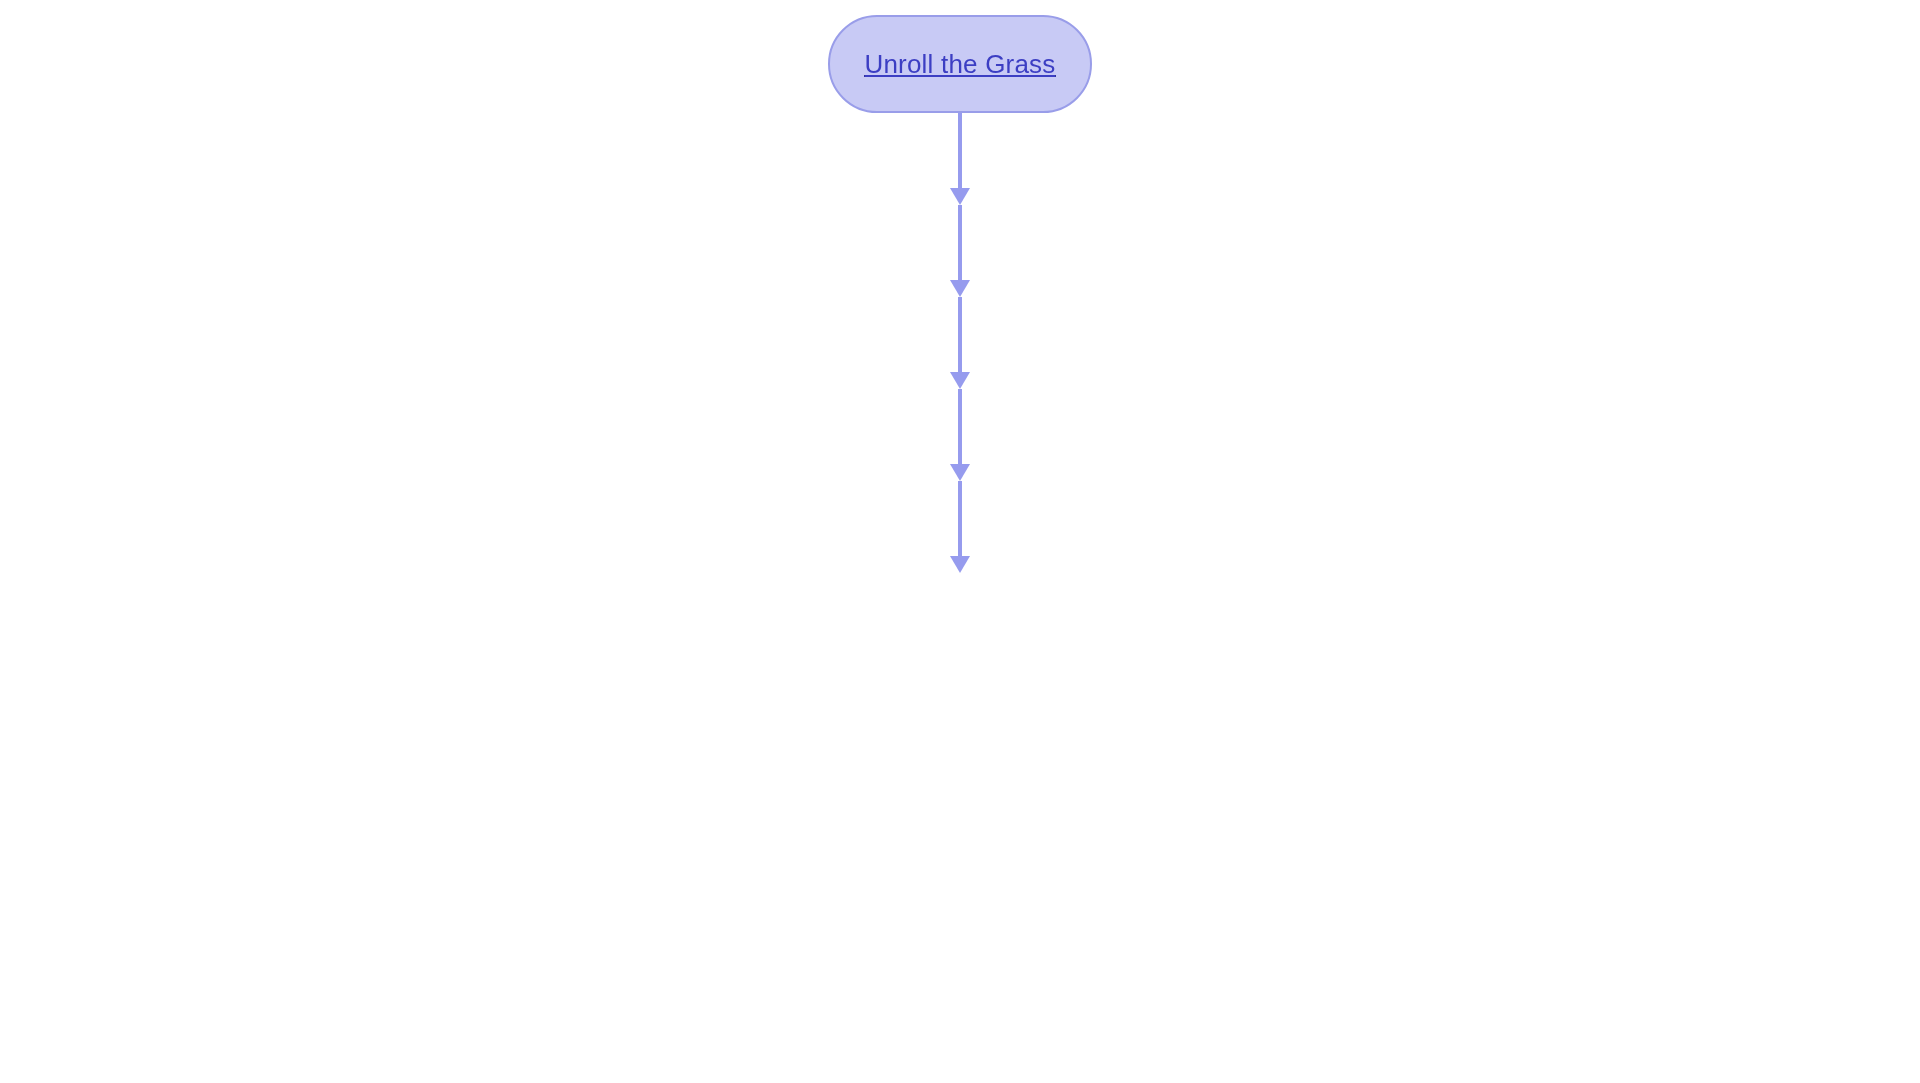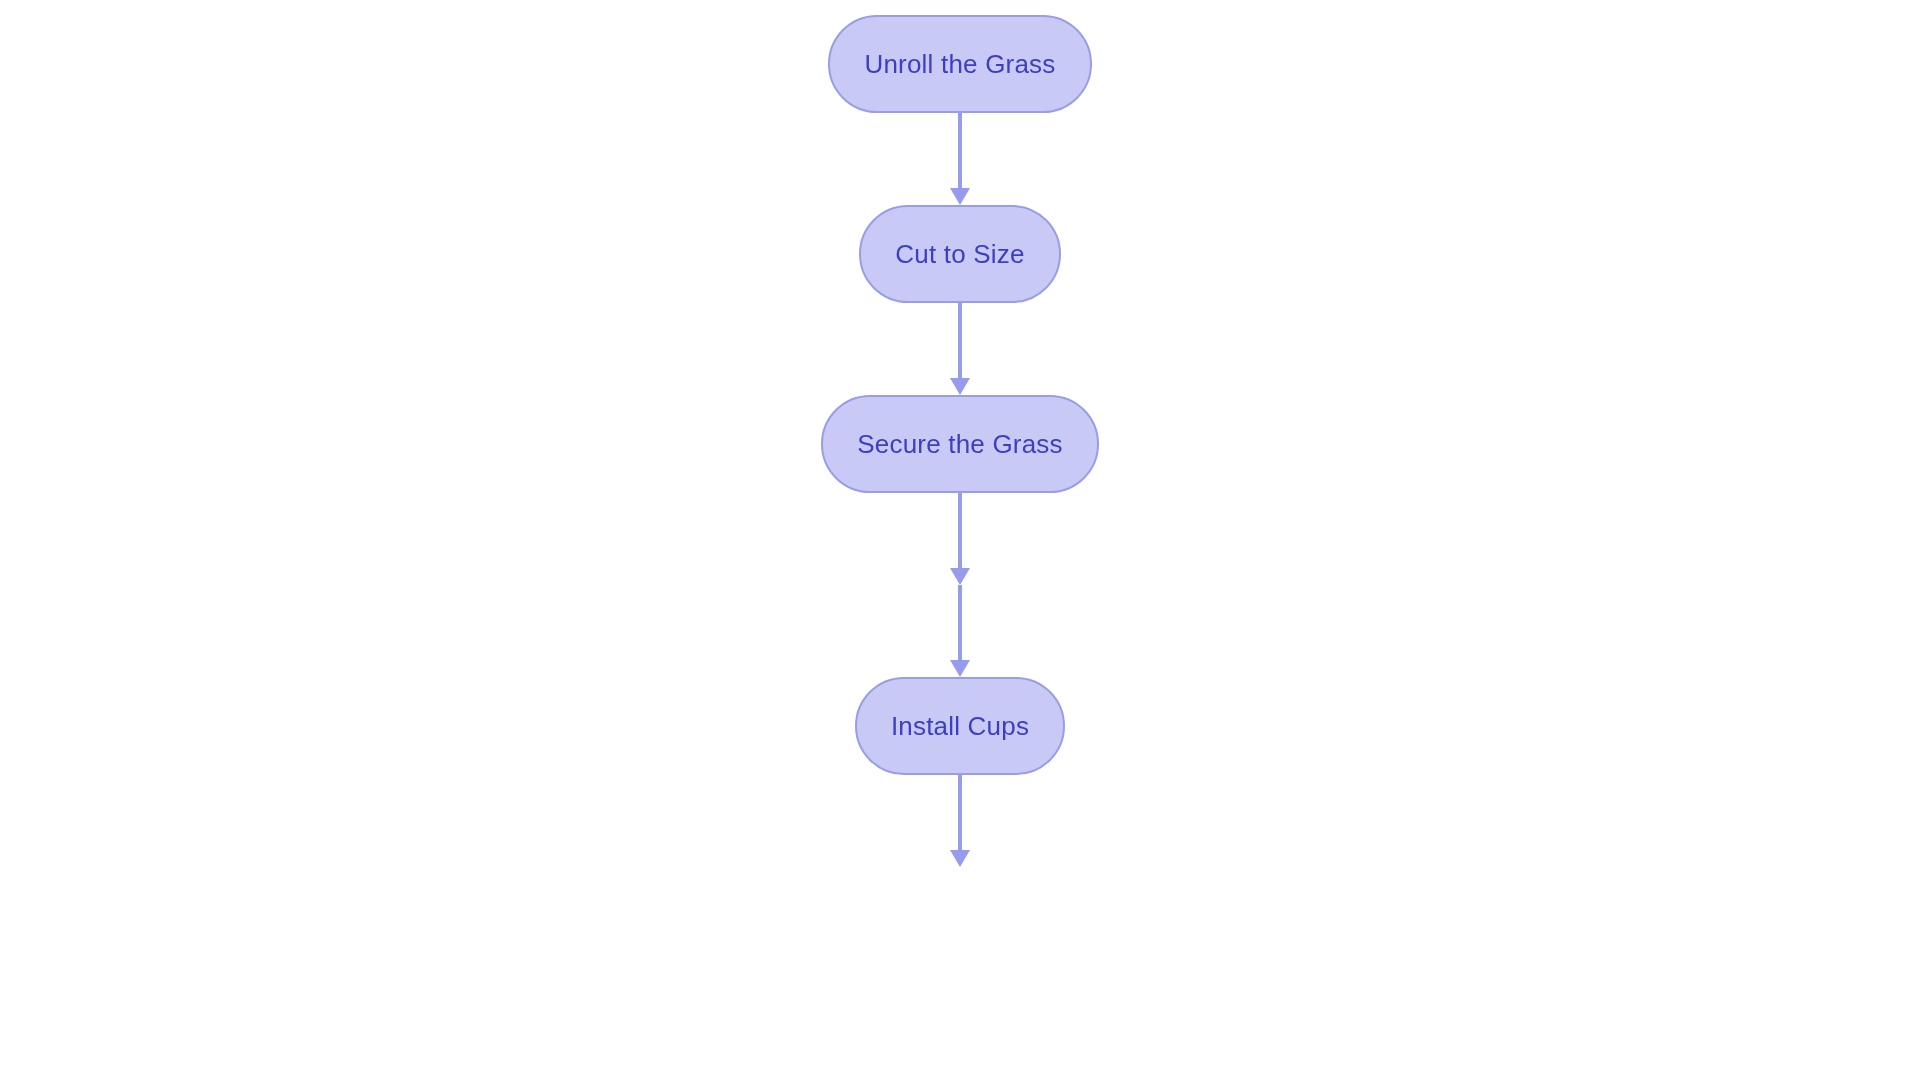--- a/index.html
+++ b/index.html
@@ -2,21 +2,21 @@
 <html style="--background: #ffffff; --node-fill: #c8caf5; --node-border: #999de9; --node-text: #3c3ec3; --arrow: #969bee;"><head>
 <meta charset="utf-8">
 <style>
   :root {
     --background: #ffffff;
     --node-fill: #c8caf5;
     --node-border: #999de9;
     --node-text: #3c3ec3;
     --arrow: #969bee;
   }
-  * { margin: 0; padding: 0; box-sizing: border-box; }
+  * { margin: 0; padding: 0; box-sizing: border-box; text-decoration: underline; }
   html, body {
     width: 1920px;
     height: 1083px;
     overflow: hidden;
     background: var(--background);
     font-family: "Liberation Sans", sans-serif;
   }
   .canvas {
     width: 1920px;
     height: 1083px;
@@ -69,47 +69,38 @@
 
   <div class="node">
     <span>Unroll the Grass</span>
   </div>
 
   <div class="edge">
     <div class="edge-line"></div>
     <div class="edge-head"></div>
   </div>
 
-  <div class="node">
-    <span>Cut to Size</span>
-  </div>
-
-  <div class="edge">
-    <div class="edge-line"></div>
-    <div class="edge-head"></div>
-  </div>
-
-  <div class="node">
-    <span>Secure the Grass</span>
-  </div>
 
   <div class="edge">
     <div class="edge-line"></div>
     <div class="edge-head"></div>
   </div>
 
 
   <div class="edge">
     <div class="edge-line"></div>
     <div class="edge-head"></div>
   </div>
 
-  <div class="node">
-    <span>Install Cups</span>
+
+  <div class="edge">
+    <div class="edge-line"></div>
+    <div class="edge-head"></div>
   </div>
+
 
   <div class="edge">
     <div class="edge-line"></div>
     <div class="edge-head"></div>
   </div>
 
 
 </div>
 
 </body></html>

